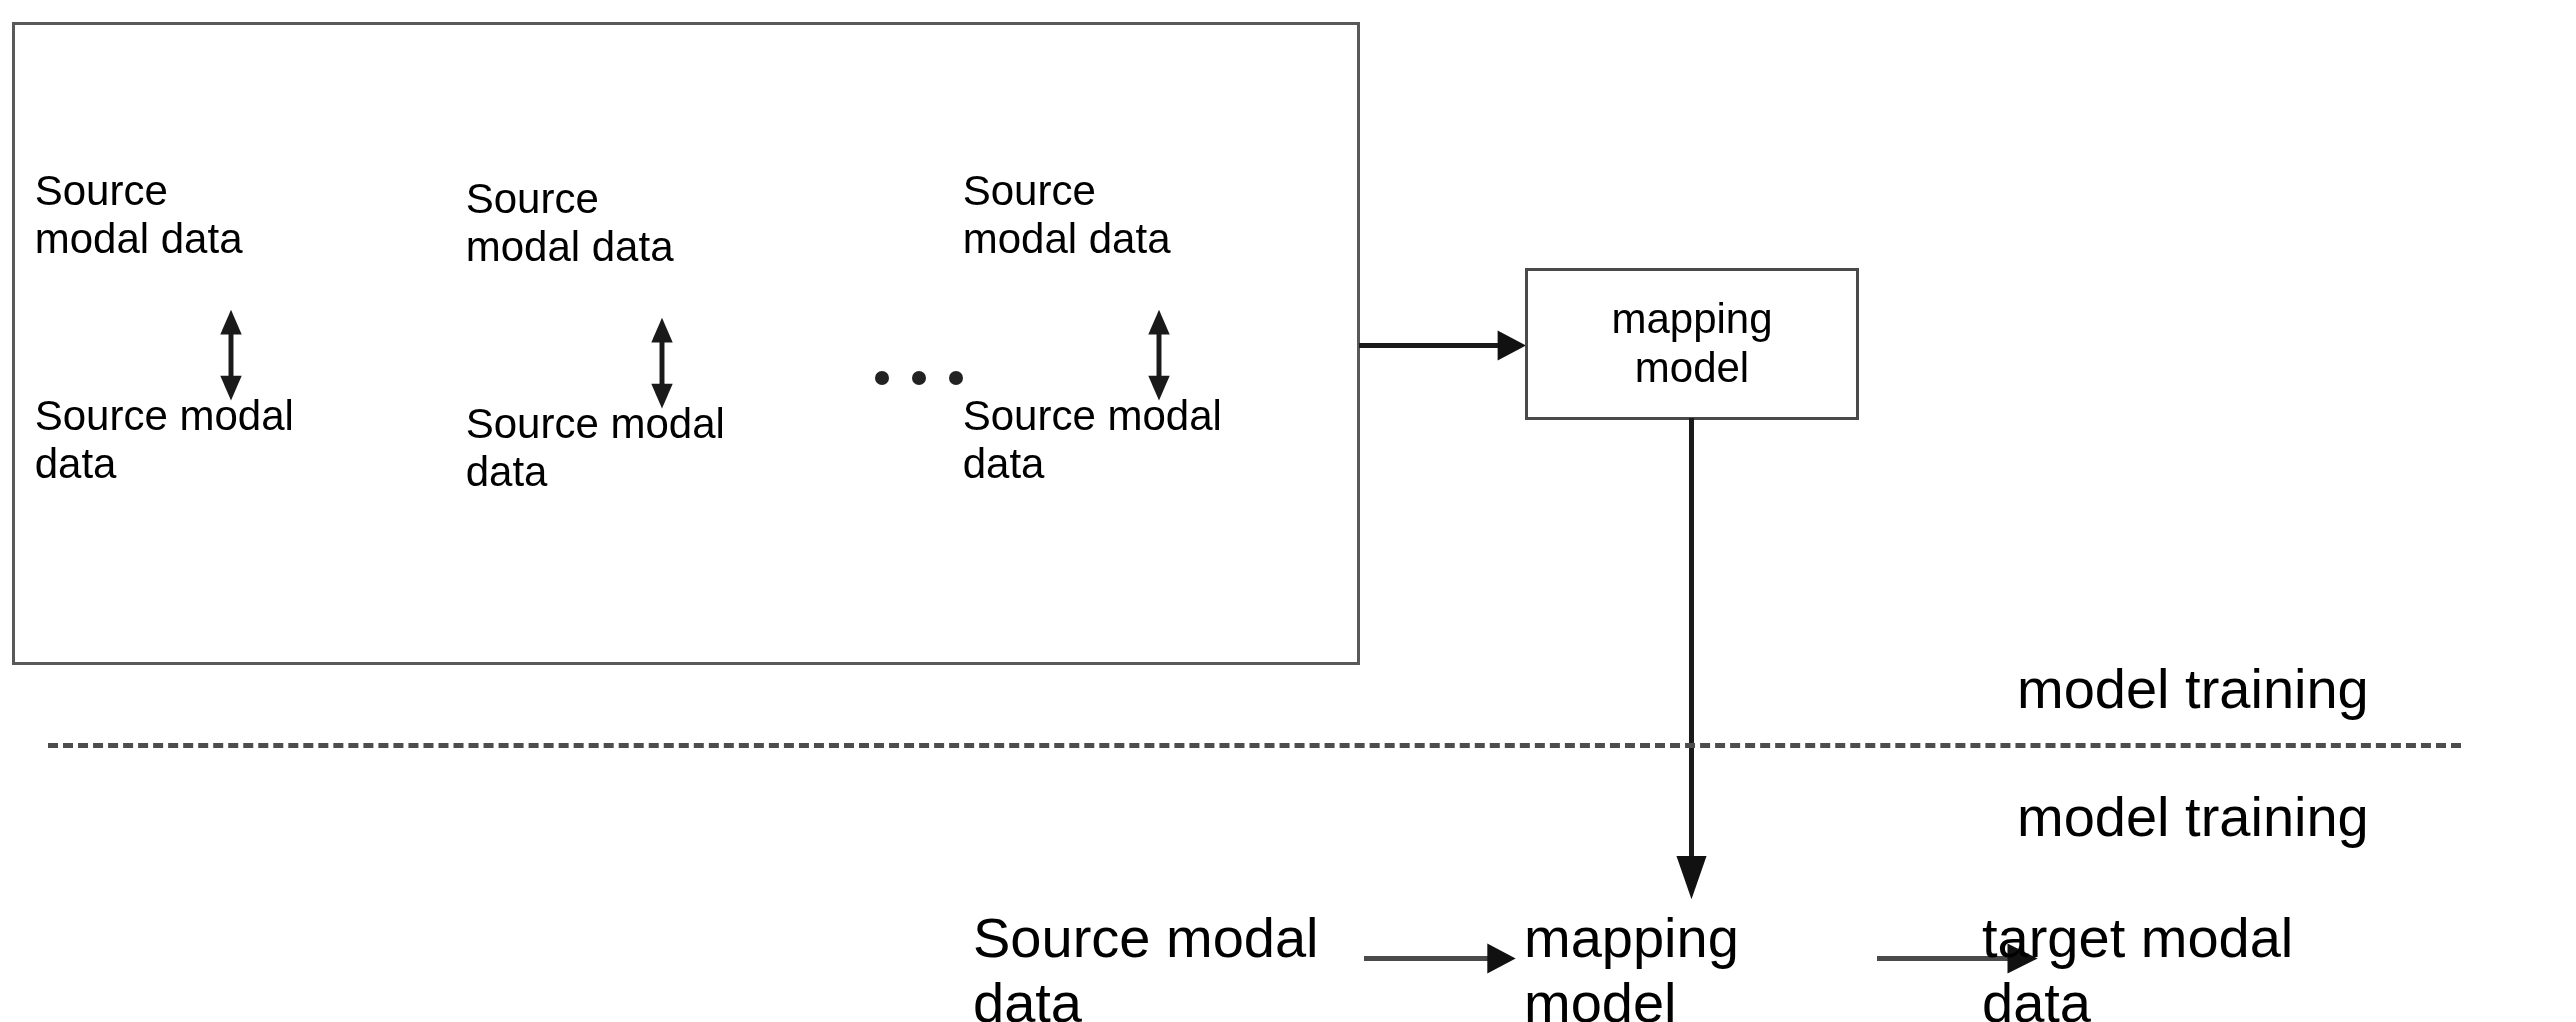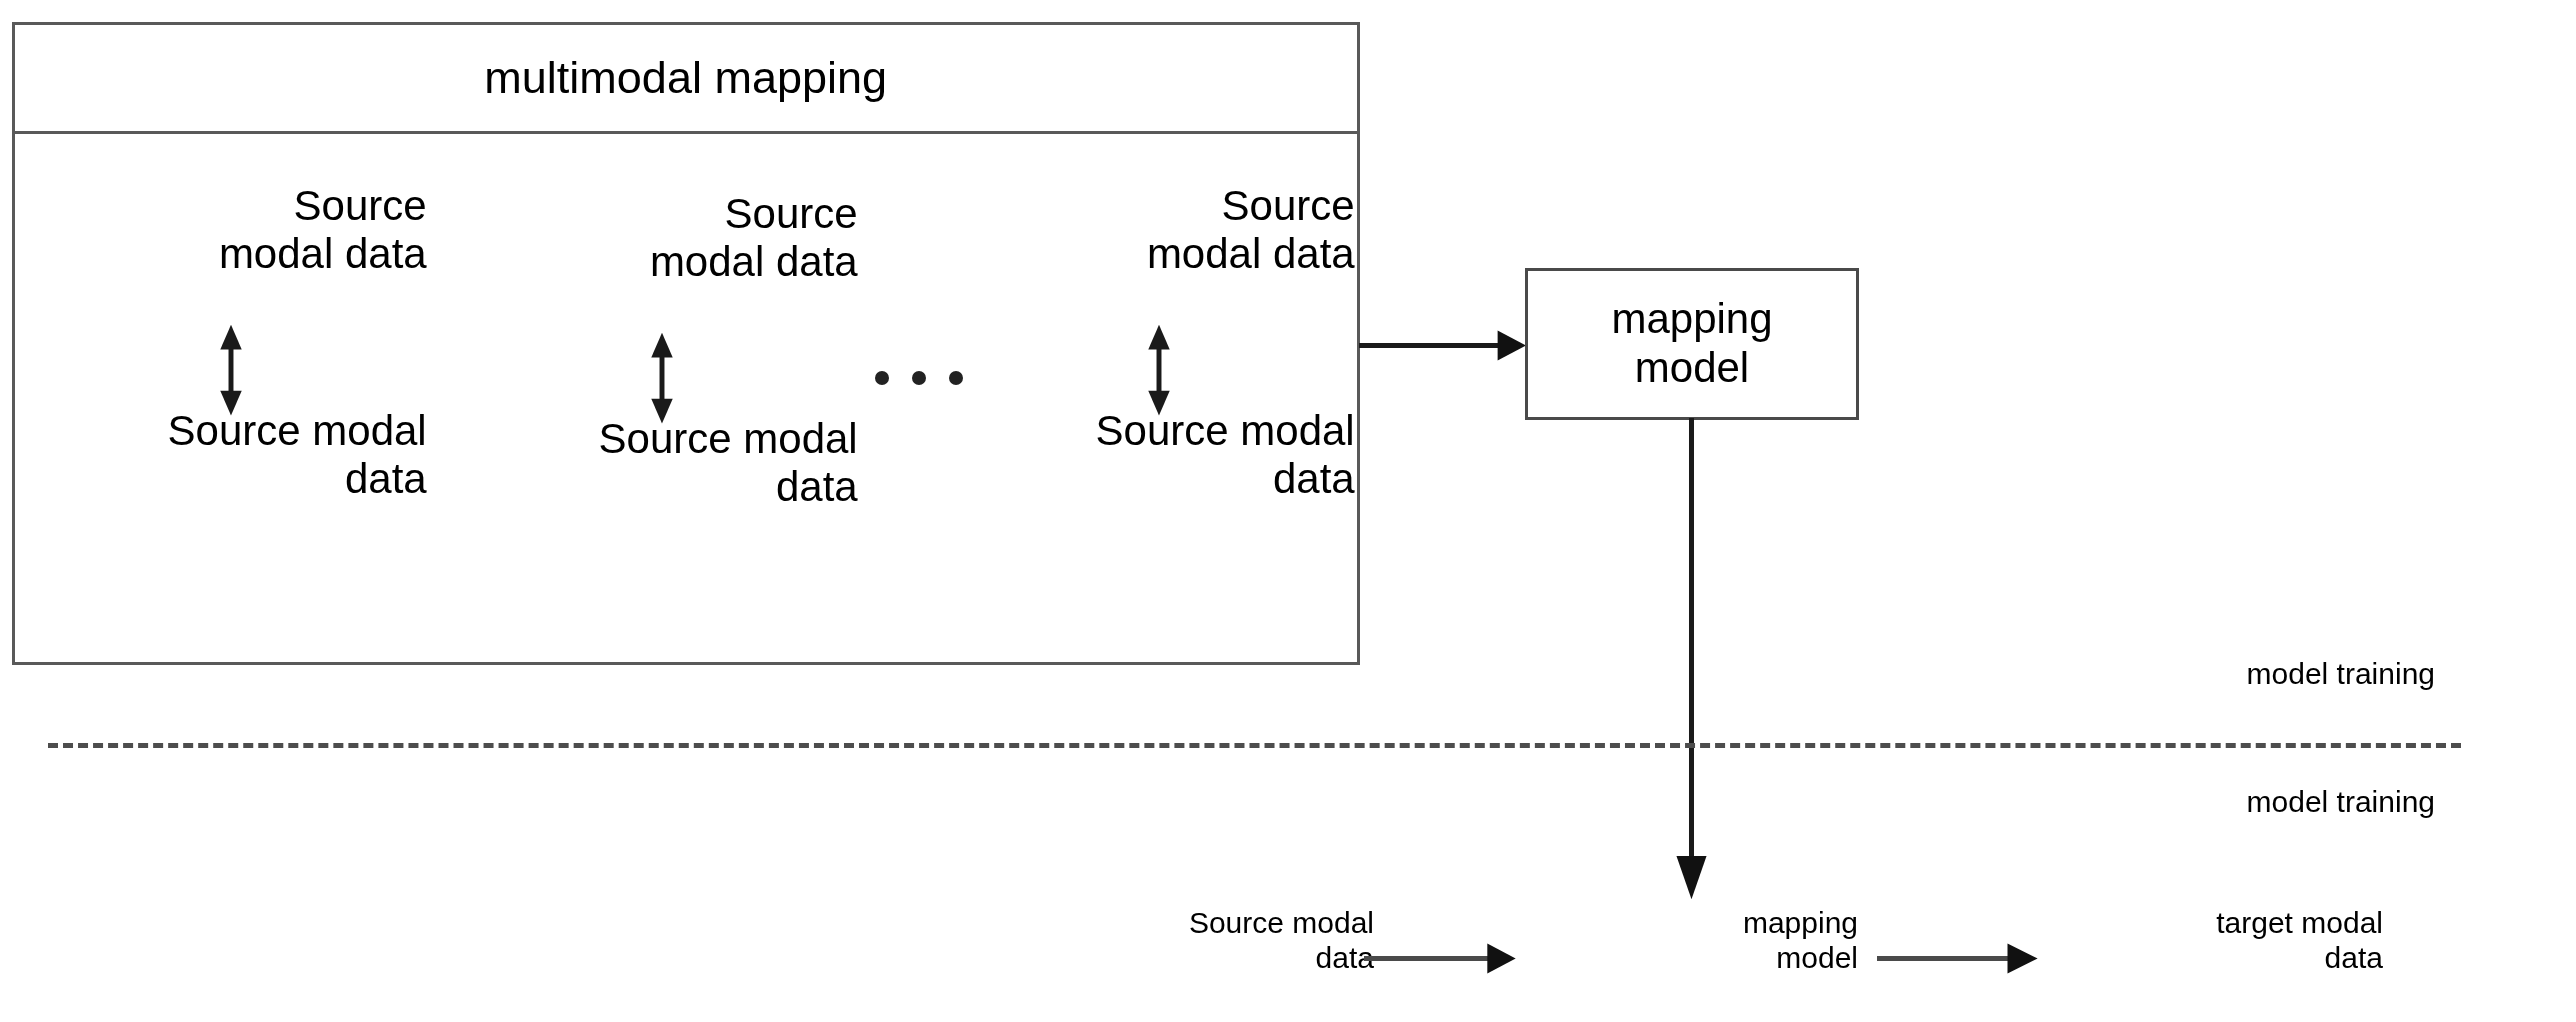--- a/index.html
+++ b/index.html
@@ -43,22 +43,21 @@
   .outer-title-text {
     font-size: 45px;
     line-height: 1.1;
     letter-spacing: 0px;
     white-space: nowrap;
   }
 
   
   .pair-col {
     position: absolute;
-    text-align: right;
-    margin-top: 15px;
+    text-align: left;
   }
   .pair-top, .pair-bottom {
     position: absolute;
     width: 100%;
     font-size: 42px;
     line-height: 1.14;
     white-space: pre-line;
   }
   .pair-top { top: 0; }
   .pair-bottom { top: 225px; }
@@ -120,36 +119,33 @@
     left: 48px;
     top: 743px;
     width: 2413px;
     height: 0;
     border-top: 5.8px dashed #4d4d4d;
   }
 
   
   .label {
     position: absolute;
-    font-size: 30px;
+    font-size: 56px;
     line-height: 1.16;
-    text-align: right;
+    text-align: left;
     white-space: pre-line;
   }
 </style>
 </head>
 <body>
 
 <div id="canvas">
 
   <div class="outer-box">
 
-    <div class="outer-title-bar">
-      <span class="outer-title-text">multimodal mapping</span>
-    </div>
 
     <div class="pair-col" style="left:20px; top:142px; width:392px; height:334px;">
       <div class="pair-top">Source
 modal data</div>
       <svg class="dbl-arrow" width="33" height="92" viewBox="0 0 40 110">
         <line x1="20" y1="16" x2="20" y2="94" stroke="#1a1a1a" stroke-width="6"></line>
         <polygon points="20,0 33,30 7,30" fill="#1a1a1a"></polygon>
         <polygon points="20,110 33,80 7,80" fill="#1a1a1a"></polygon>
       </svg>
       <div class="pair-bottom">Source modal

